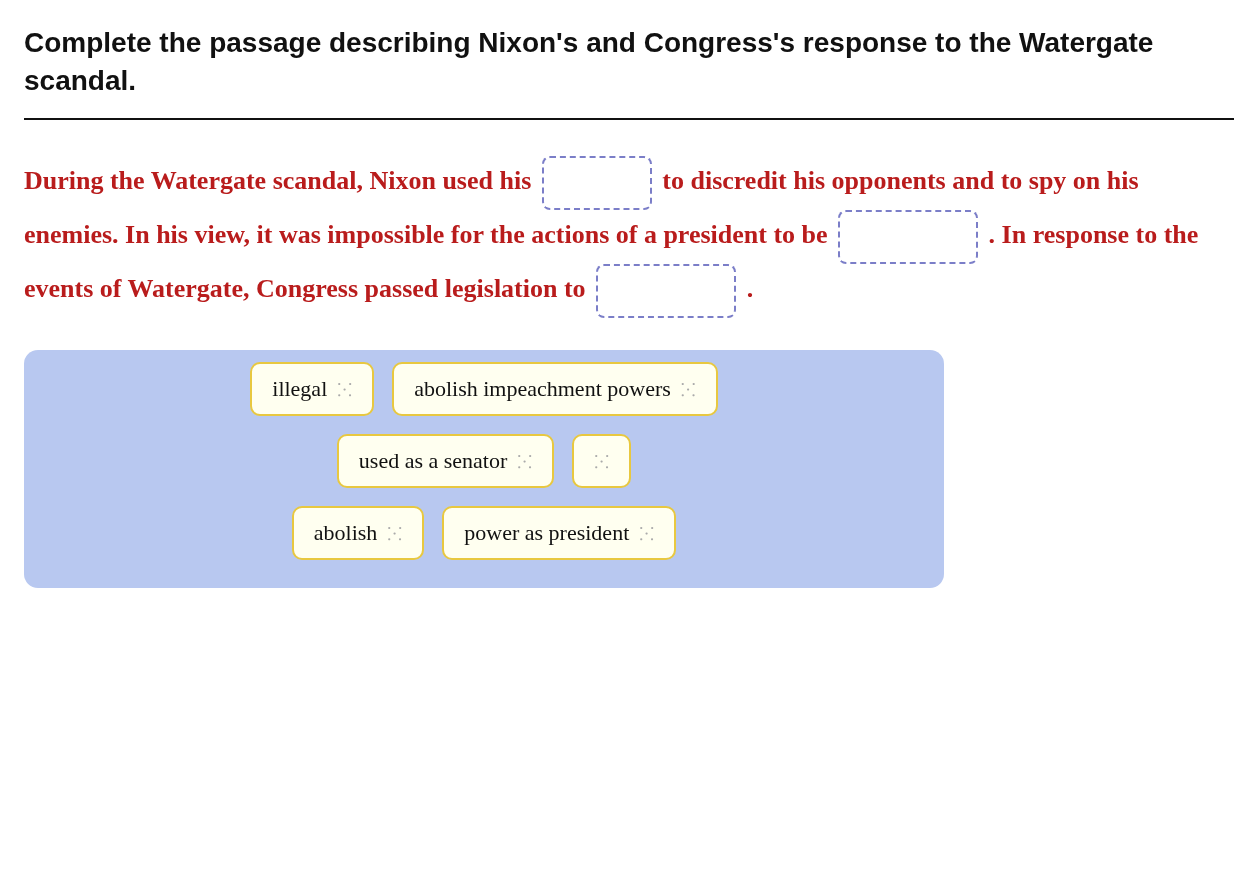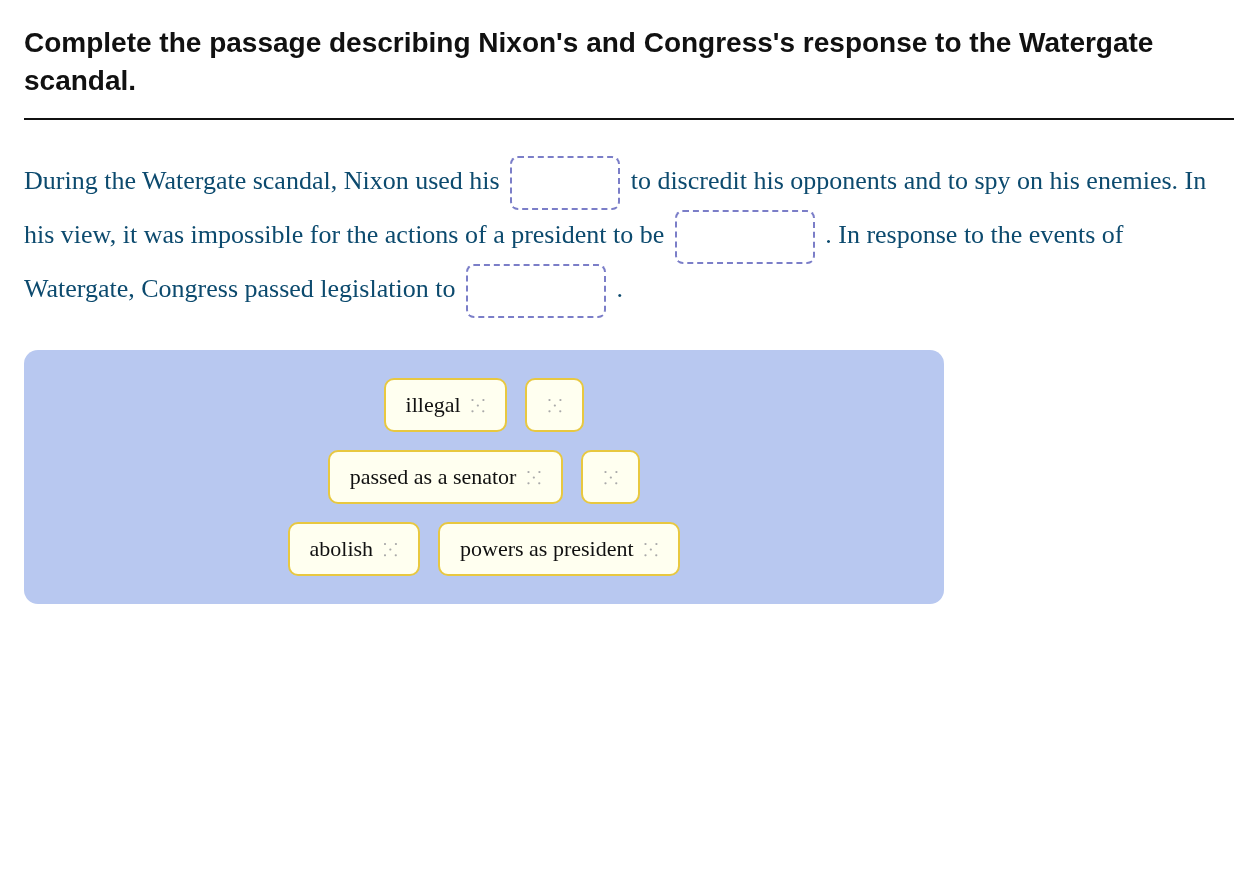--- a/index.html
+++ b/index.html
@@ -34,23 +34,24 @@
 
     .divider {
       border: none;
       border-top: 2.5px solid #111111;
       margin-bottom: 36px;
     }
 
     .passage-text {
       font-size: 26px;
       line-height: 1.65;
-      color: #0c4a6e;
+      color: #b91c1c;
       margin-bottom: 32px;
       font-family: Georgia, serif;
+      font-weight: bold;
     }
 
     .drop-target {
       display: inline-block;
       width: 110px;
       height: 54px;
       border: 2.5px dashed #7b7ec8;
       border-radius: 8px;
       vertical-align: middle;
       margin: 0 4px;
@@ -58,21 +59,21 @@
       position: relative;
     }
 
     .drop-target-wide {
       width: 140px;
     }
 
     .answer-bank {
       background: #b8c8f0;
       border-radius: 14px;
-      padding: 28px 32px 28px 32px;
+      padding: 12px 32px 28px 32px;
       display: flex;
       flex-wrap: wrap;
       gap: 18px;
       align-items: center;
       justify-content: center;
       margin-top: 8px;
       width: 920px;
     }
 
     .answer-chip {
@@ -123,37 +124,38 @@
     <span>.</span>
   </div>
 
   <div class="answer-bank">
     <div class="row-chips">
       <div class="answer-chip">
         <span>illegal</span>
         <span class="drag-icon">⁙</span>
       </div>
       <div class="answer-chip">
+        <span>abolish impeachment powers</span>
         <span class="drag-icon">⁙</span>
       </div>
     </div>
     <div class="row-chips">
       <div class="answer-chip">
-        <span>passed as a senator</span>
+        <span>used as a senator</span>
         <span class="drag-icon">⁙</span>
       </div>
       <div class="answer-chip">
         <span class="drag-icon">⁙</span>
       </div>
     </div>
     <div class="row-chips">
       <div class="answer-chip">
         <span>abolish</span>
         <span class="drag-icon">⁙</span>
       </div>
       <div class="answer-chip">
-        <span>powers as president</span>
+        <span>power as president</span>
         <span class="drag-icon">⁙</span>
       </div>
     </div>
   </div>
 
 </div>
 
 </body></html>

